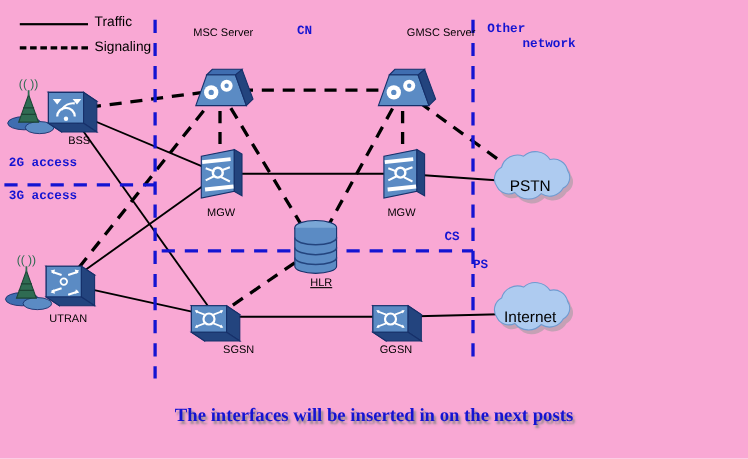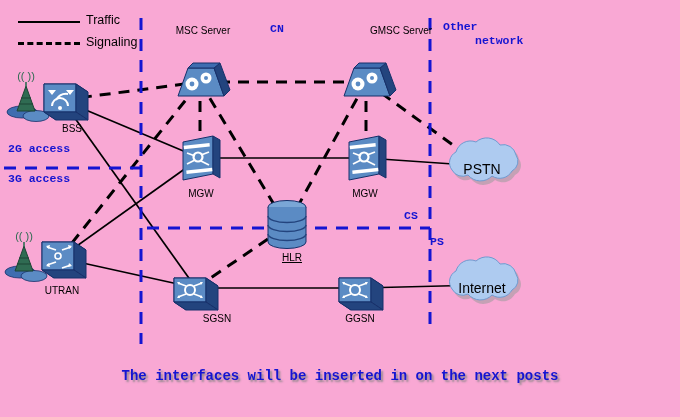--- a/index.html
+++ b/index.html
@@ -86,22 +86,22 @@
     font-family: "Liberation Sans", sans-serif;
     font-size: 12.5px;
     color: #000000;
   }
   #caption {
     position: absolute;
     left: 340px;
     top: 368px;
     transform: translateX(-50%);
     z-index: 4;
-    font-family: Liberation Mono, monospace;
-    font-size: 14px;
+    font-family: Liberation Serif, serif;
+    font-size: 17px;
     font-weight: bold;
     color: #1414d2;
     white-space: nowrap;
     text-shadow: 2px 2px 2px rgba(130,130,130,0.85);
   }
 </style>
 </head>
 <body>
 
 <div id="canvas">

